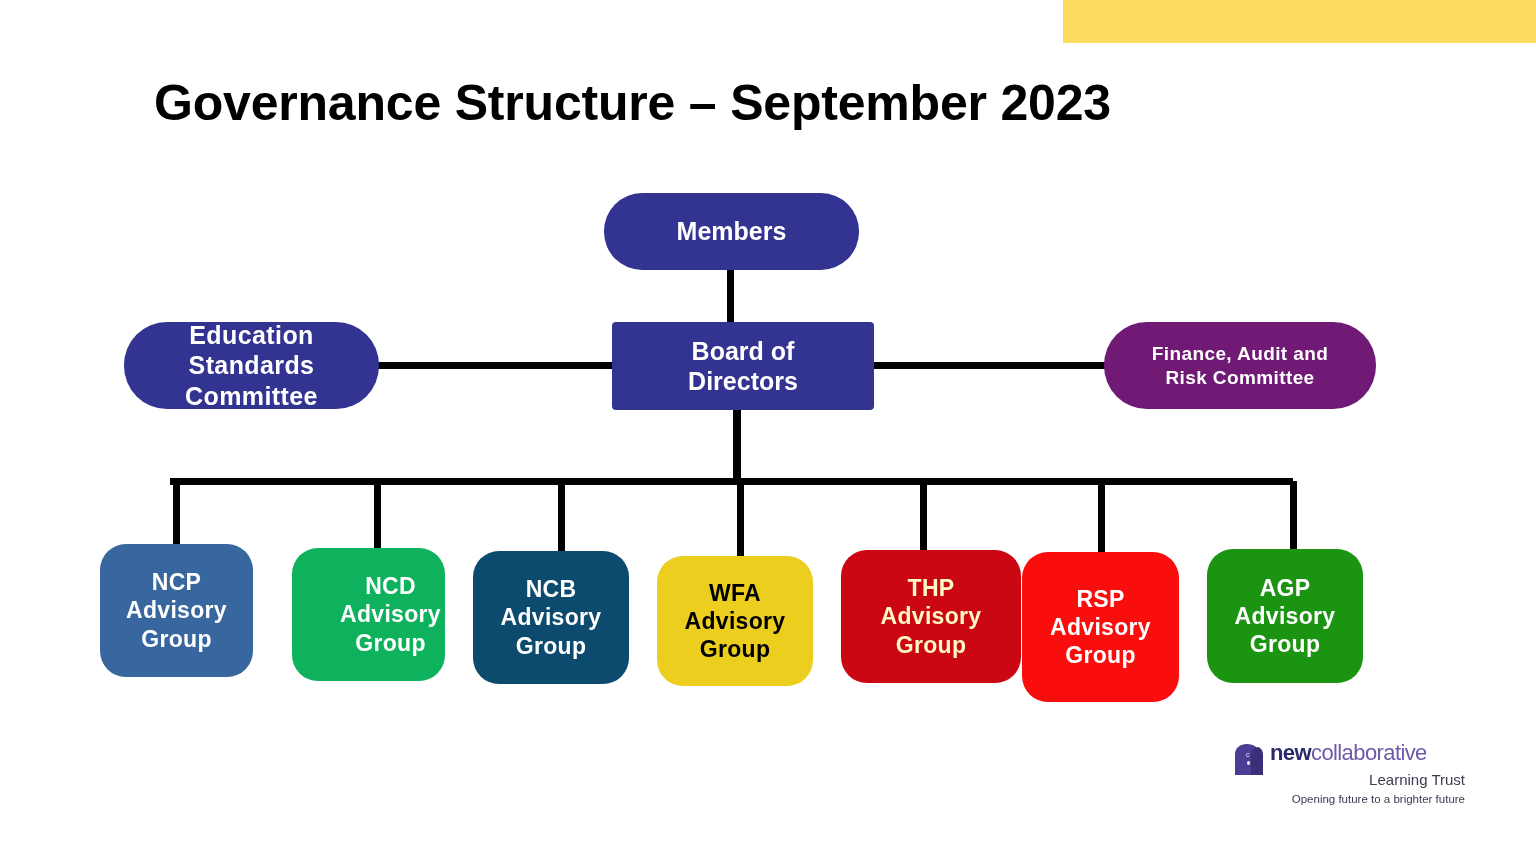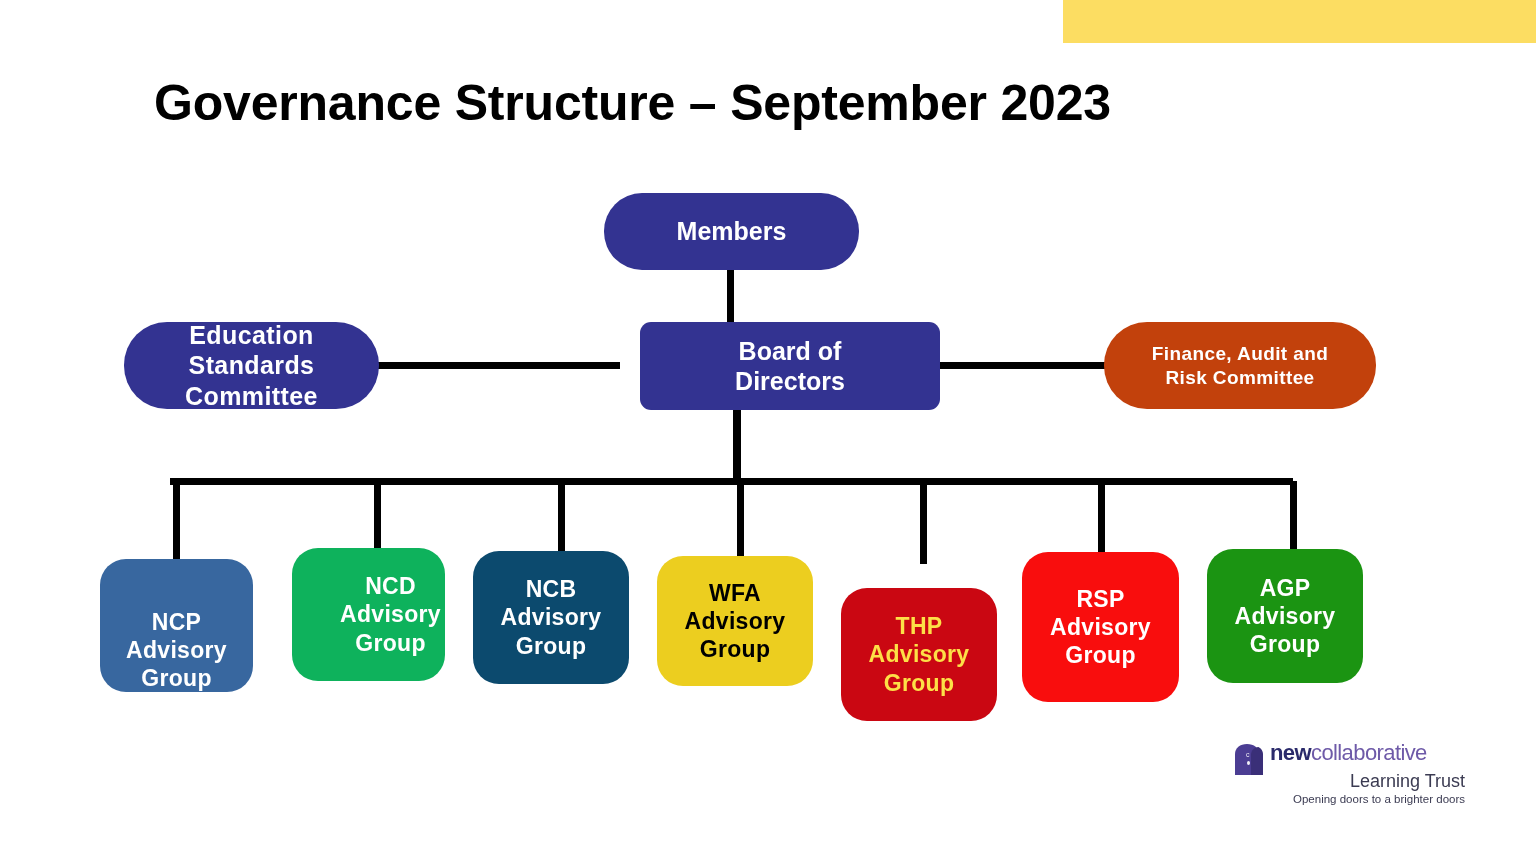--- a/index.html
+++ b/index.html
@@ -54,22 +54,22 @@
 
   
   #node-members {
     left: 604px; top: 193px; width: 255px; height: 77px;
     border-radius: 38px;
     background: #333391;
     color: #ffffff;
     font-size: 25px;
   }
   #node-board {
-    left: 640px; top: 322px; width: 300px; height: 88px;
-    border-radius: 11px;
+    left: 612px; top: 322px; width: 262px; height: 88px;
+    border-radius: 4px;
     background: #333391;
     color: #ffffff;
     font-size: 25px;
   }
   #node-education {
     left: 124px; top: 322px; width: 255px; height: 87px;
     border-radius: 43px;
     background: #333391;
     color: #ffffff;
     font-size: 25px;
@@ -122,21 +122,21 @@
     white-space: nowrap;
     line-height: 1;
   }
   #logo-word-new { color: #2b2b6b; font-weight: bold; letter-spacing: -0.6px; }
   #logo-word-collab { color: #6e5aa8; font-weight: normal; letter-spacing: -0.6px; }
   #logo-sub {
     position: absolute;
     left: 0; top: 29px;
     width: 233px;
     text-align: right;
-    font-size: 18px;
+    font-size: 15px;
     color: #3b3b52;
     white-space: nowrap;
   }
   #logo-tagline {
     position: absolute;
     left: 0; top: 51px;
     width: 233px;
     text-align: right;
     font-size: 11.5px;
     color: #3b3b52;
@@ -177,41 +177,41 @@
   </span>
 </div>
 
 <div class="node" id="node-board" style="background: rgb(51, 51, 145); color: rgb(255, 255, 255);">
   <span class="node-label">
     <span>Board of</span><br>
     <span>Directors</span>
   </span>
 </div>
 
-<div class="node" id="node-finance" style="background: #c2410c; color: rgb(255, 255, 255); justify-content: flex-end;">
+<div class="node" id="node-finance" style="background: #701a75; color: rgb(255, 255, 255); justify-content: flex-end;">
   <span class="node-label">
     <span>Finance, Audit and</span><br>
     <span>Risk Committee</span>
   </span>
 </div>
 
 <div id="advisory-row">
-    <div class="node agnode" style="left: 100px; top: 559px; width: 153px; height: 133px; background: rgb(56, 103, 159); color: rgb(255, 255, 255); align-items: flex-end;">
+    <div class="node agnode" style="left: 100px; top: 544px; width: 153px; height: 133px; background: rgb(56, 103, 159); color: rgb(255, 255, 255);">
       <span class="node-label"><span>NCP</span><br><span>Advisory</span><br><span>Group</span></span>
     </div>
     <div class="node agnode" style="left: 292px; top: 548px; width: 153px; height: 133px; background: rgb(14, 178, 92); color: rgb(255, 255, 255); padding-left: 44px;">
       <span class="node-label"><span>NCD</span><br><span>Advisory</span><br><span>Group</span></span>
     </div>
     <div class="node agnode" style="left: 473px; top: 551px; width: 156px; height: 133px; background: #0c4a6e; color: rgb(255, 255, 255);">
       <span class="node-label"><span>NCB</span><br><span>Advisory</span><br><span>Group</span></span>
     </div>
     <div class="node agnode" style="left: 657px; top: 556px; width: 156px; height: 130px; background: rgb(236, 206, 31); color: rgb(0, 0, 0);">
       <span class="node-label"><span>WFA</span><br><span>Advisory</span><br><span>Group</span></span>
     </div>
-    <div class="node agnode" style="left: 841px; top: 550px; width: 156px; height: 133px; background: rgb(202, 7, 18); color: #fde047; margin-top: 38px;">
+    <div class="node agnode" style="left: 841px; top: 550px; width: 180px; height: 133px; background: rgb(202, 7, 18); color: #fef9c3;">
       <span class="node-label"><span>THP</span><br><span>Advisory</span><br><span>Group</span></span>
     </div>
     <div class="node agnode" style="left: 1022px; top: 552px; width: 157px; height: 150px; background: rgb(249, 13, 13); color: rgb(255, 255, 255);">
       <span class="node-label"><span>RSP</span><br><span>Advisory</span><br><span>Group</span></span>
     </div>
     <div class="node agnode" style="left: 1207px; top: 549px; width: 156px; height: 134px; background: rgb(27, 148, 18); color: rgb(255, 255, 255);">
       <span class="node-label"><span>AGP</span><br><span>Advisory</span><br><span>Group</span></span>
     </div>
   </div>
 
@@ -219,14 +219,14 @@
   <div id="logo-mark">
     <svg width="32" height="33" viewBox="0 0 32 33">
       <path d="M3 32 V11 C3 5 8 1 15 1 C22 1 27 5 27 11 V32 Z" fill="#4b3d93"></path>
       <path d="M19 32 V12 C19 7.5 22 4.5 26.4 4.0 C29.4 5.6 31 8.1 31 11 V32 Z" fill="#3a2f78"></path>
       <ellipse cx="16.5" cy="20" rx="1.5" ry="2" fill="#ffffff" opacity="0.92"></ellipse>
       <text x="14" y="14" font-family="'Liberation Sans',sans-serif" font-size="7" fill="#ffffff" opacity="0.9">c</text>
     </svg>
   </div>
   <div id="logo-wordmark"><span id="logo-word-new">new</span><span id="logo-word-collab">collaborative</span></div>
   <div id="logo-sub">Learning Trust</div>
-  <div id="logo-tagline">Opening doors to a brighter doors</div>
+  <div id="logo-tagline">Opening future to a brighter future</div>
 </div>
 
 </body></html>

